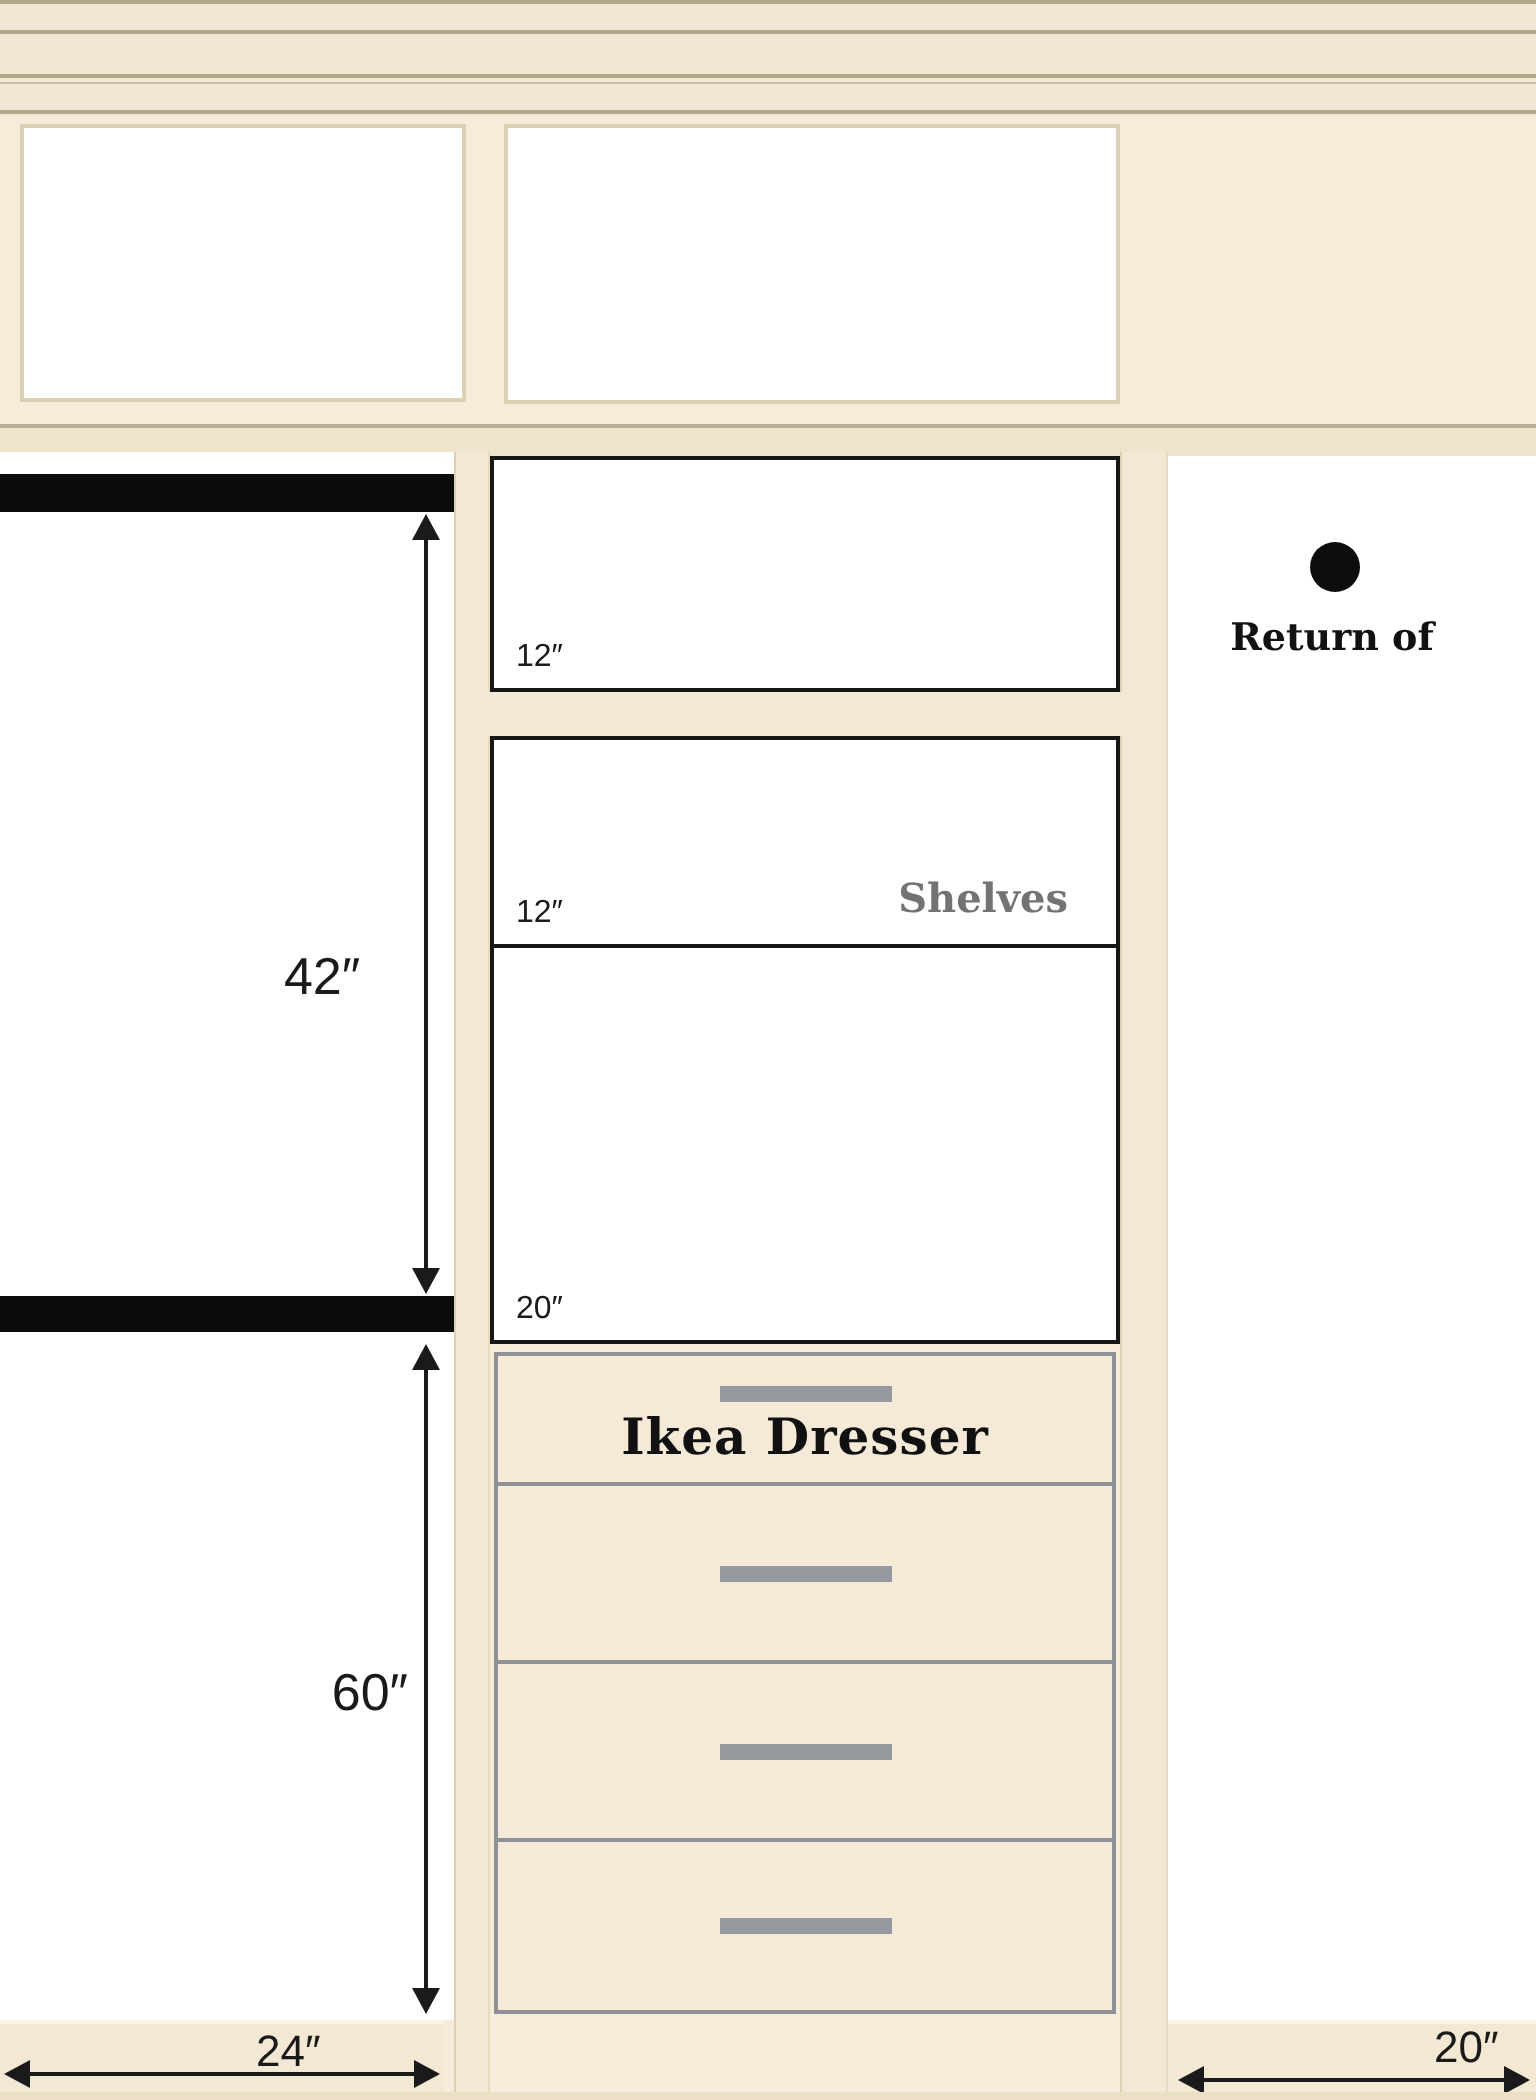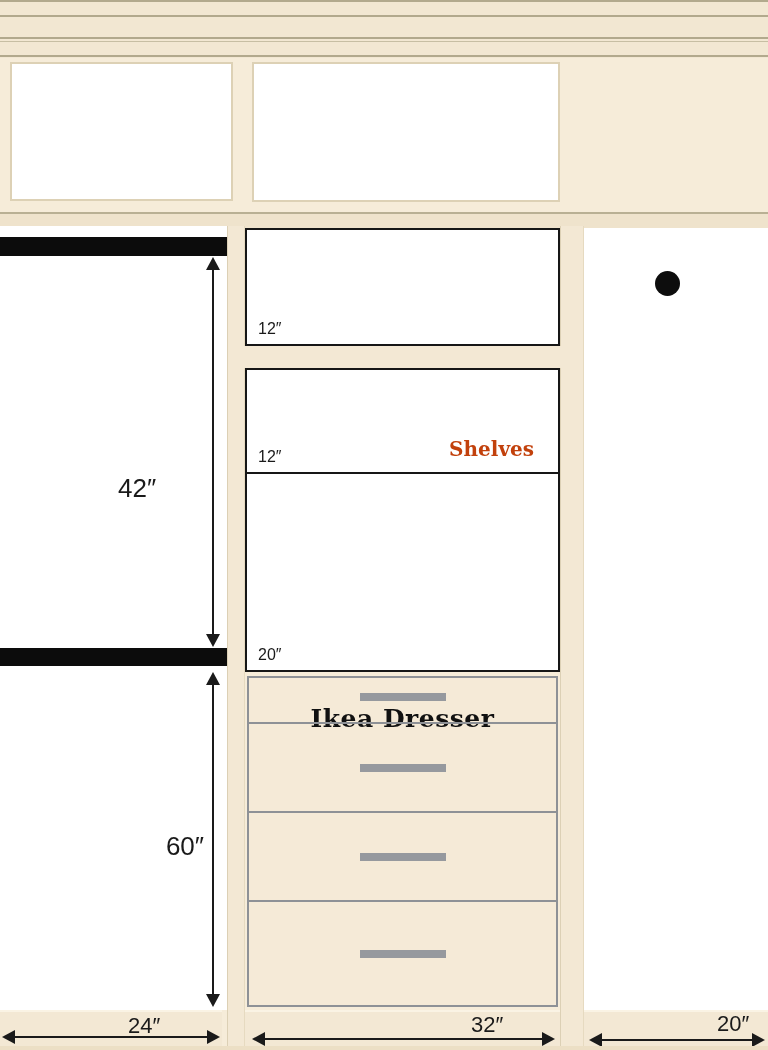--- a/index.html
+++ b/index.html
@@ -31,39 +31,39 @@
   #rod-bottom { top:648px; height:18px; }
   .varrow { position:absolute; width:14px; }
   .varrow .vline { position:absolute; left:6px; top:8px; bottom:8px; width:2px; background:#1a1a1a; }
   .varrow .vhead { position:absolute; left:0; width:0; height:0;
                    border-left:7px solid transparent; border-right:7px solid transparent; }
   .varrow .vhead.up   { top:0; border-bottom:13px solid #1a1a1a; }
   .varrow .vhead.down { bottom:0; border-top:13px solid #1a1a1a; }
   #arrow-42 { left:206px; top:257px; height:390px; }
   #arrow-38 { left:206px; top:672px; height:335px; }
   .dim-label { position:absolute; font-size:26px; letter-spacing:0; }
-  #label-42 { left:118px; top:473px; width:86px; text-align:left; }
+  #label-42 { left:118px; top:473px; width:86px; text-align:center; }
   #label-38 { left:118px; top:831px; width:86px; text-align:right; }
   
   .shelf-gap { position:absolute; left:232px; top:346px; width:348px; height:22px; background:#f3e8d4; }
   .shelfbox { position:absolute; left:245px; width:315px; background:#ffffff;
               border:2px solid #161616; box-sizing:border-box; }
   #shelfbox-1 { top:228px; height:118px; }
   #shelfbox-2 { top:368px; height:106px; }
   #shelfbox-3 { top:472px; height:200px; }
   .shelf-dim { position:absolute; left:11px; bottom:6px; font-size:16px; }
   .shelves-caption { position:absolute; right:24px; bottom:11px;
-                     font-family:"DejaVu Serif", serif; font-weight:bold; font-size:20px; color:#c2410c; }
+                     font-family:"DejaVu Serif", serif; font-weight:bold; font-size:20px; color:#737373; }
   
   .dresser { position:absolute; left:247px; top:676px; width:311px; height:331px;
              background:#f5ead7; border:2px solid #8e9196; box-sizing:border-box;
              display:flex; flex-direction:column; }
   .drawer { position:relative; box-sizing:border-box; }
   .drawer + .drawer { border-top:2px solid #8e9196; }
-  #drawer-1 { height:44px; }
+  #drawer-1 { height:63px; }
   #drawer-2 { height:89px; }
   #drawer-3 { height:89px; }
   #drawer-4 { flex:1; }
   .drawer.centered { display:flex; align-items:center; justify-content:center; }
   .handle { width:86px; height:8px; background:#96999e; }
   #drawer-1 .handle { margin:15px auto 0 auto; }
   .dresser-caption { text-align:center; margin-top:3px; font-family:"DejaVu Serif", serif;
                      font-weight:bold; font-size:25px; color:#111; letter-spacing:0.5px; }
   
   .rod-dot { position:absolute; left:655px; top:271px; width:25px; height:25px;
@@ -158,39 +158,32 @@
     <div class="drawer centered" id="drawer-3">
       <div class="handle"></div>
     </div>
     <div class="drawer centered" id="drawer-4">
       <div class="handle"></div>
     </div>
   </div>
 
   <div class="rod-dot"></div>
   <div class="return-caption">
+    <div>Return of</div>
   </div>
 
   <div class="basestrip" id="base-left">
     <span class="base-label">24″</span>
     <div class="harrow">
       <div class="hhead left"></div>
       <div class="hline"></div>
       <div class="hhead right"></div>
     </div>
   </div>
 
-  <div class="basestrip" id="base-center">
-    <span class="base-label">32″</span>
-    <div class="harrow">
-      <div class="hhead left"></div>
-      <div class="hline"></div>
-      <div class="hhead right"></div>
-    </div>
-  </div>
 
   <div class="basestrip" id="base-right">
     <span class="base-label">20″</span>
     <div class="harrow">
       <div class="hhead left"></div>
       <div class="hline"></div>
       <div class="hhead right"></div>
     </div>
   </div>
 

